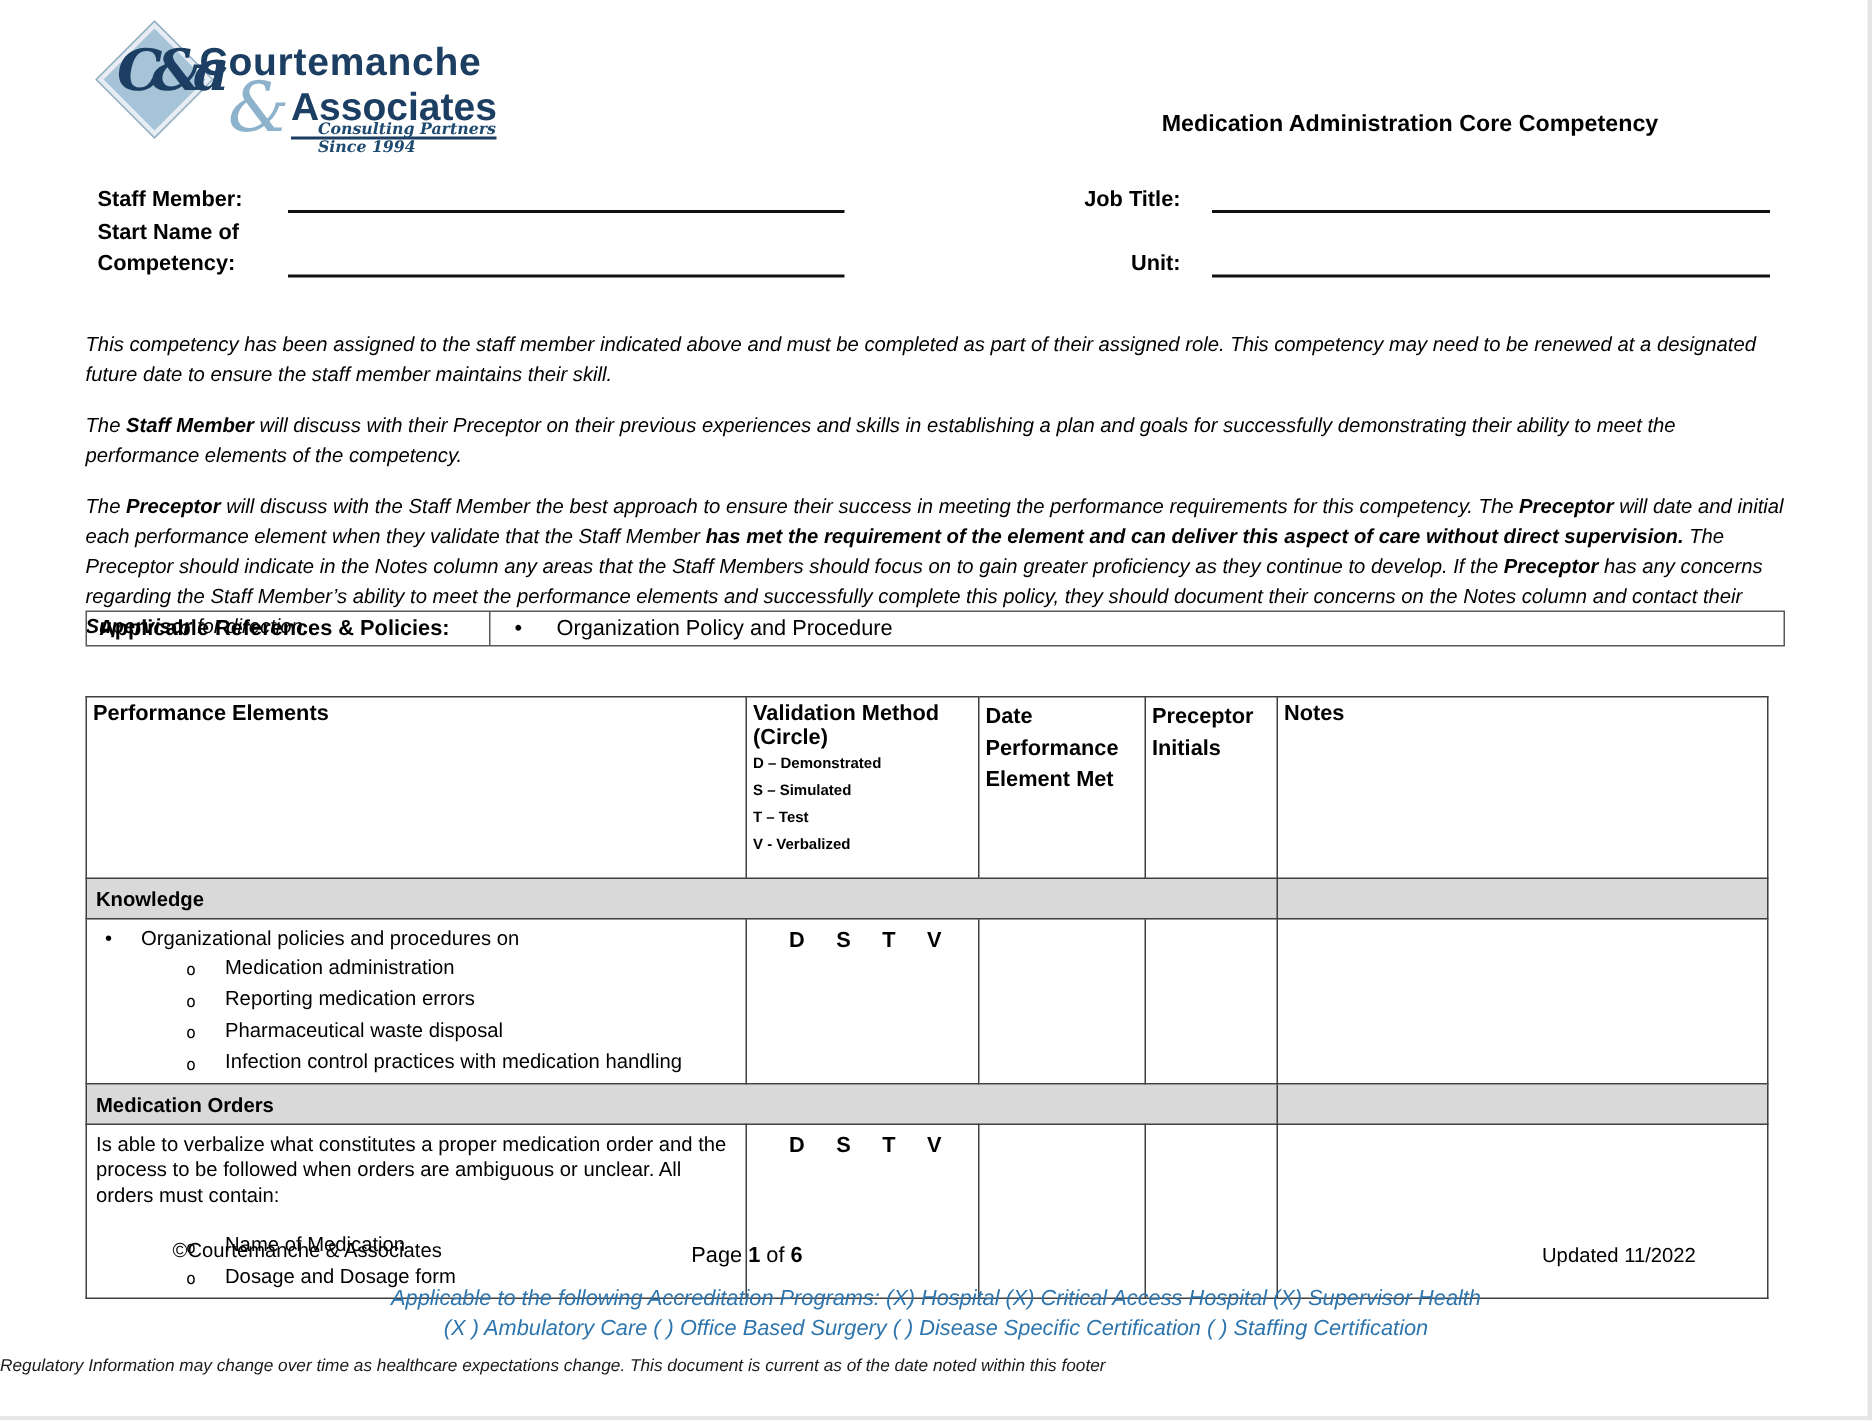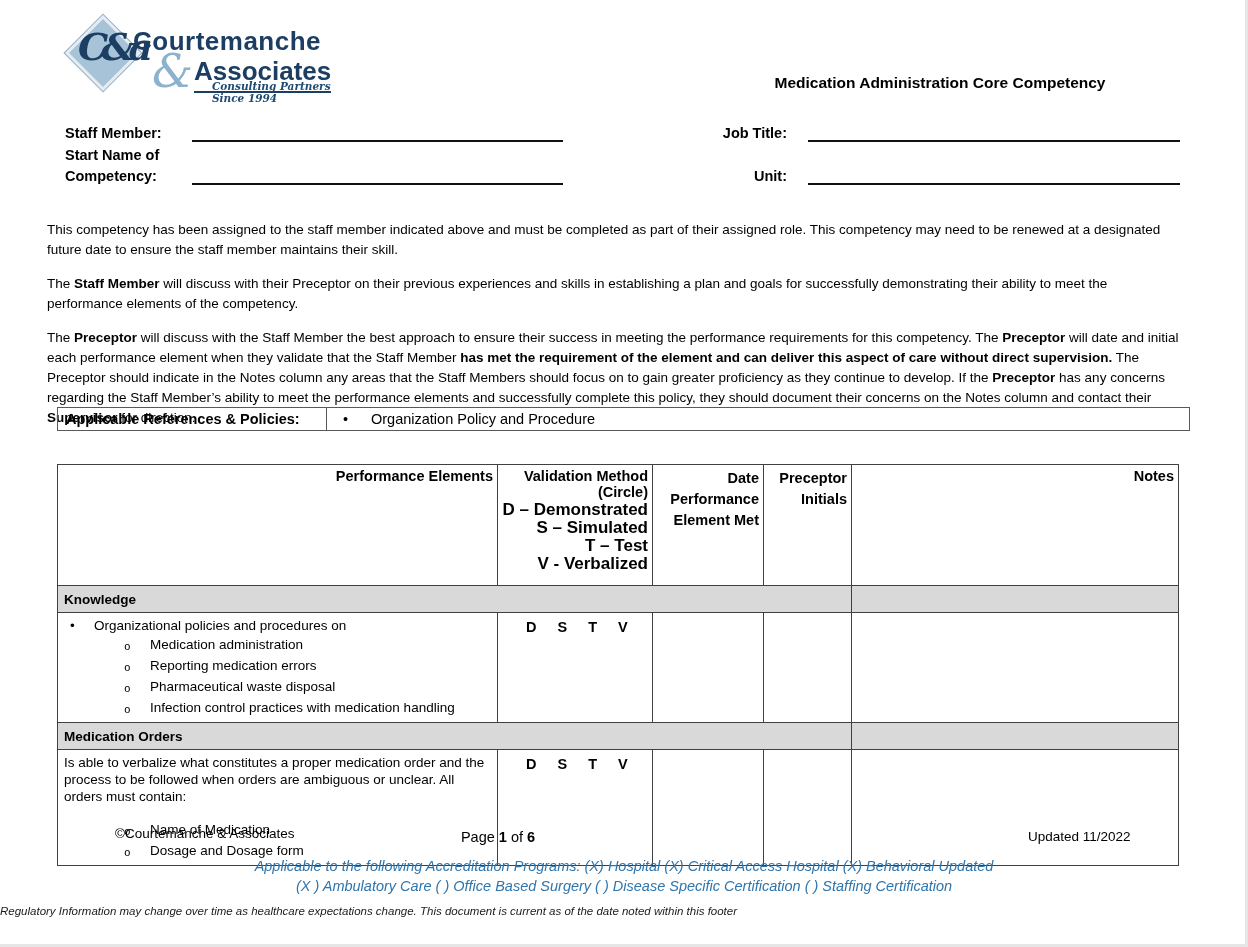--- a/index.html
+++ b/index.html
@@ -29,35 +29,35 @@
   .brand-tagline{position:absolute;left:212px;top:80px;font-family:"DejaVu Serif", serif;font-style:italic;font-weight:bold;font-size:10.5px;color:#1f4a70;}
 
   
   .doc-title{position:absolute;left:700px;top:26px;width:480px;text-align:center;font-size:15.5px;font-weight:bold;margin-top:48px;}
 
   
   .field-label{position:absolute;font-size:14.5px;font-weight:bold;}
   .field-line{position:absolute;border-bottom:2px solid #111;height:0;}
 
   
-  .intro{position:absolute;left:47px;top:220px;width:1134px;font-size:13.5px;line-height:20px;}
+  .intro{position:absolute;left:57px;top:220px;width:1134px;font-size:13.5px;font-style:italic;line-height:20px;}
   .intro p{margin:0 0 14px 0;}
   .intro .b{font-weight:bold;}
 
   
   .refbox{position:absolute;left:57px;top:407px;width:1131px;border:1px solid #595959;display:flex;align-items:flex-start;font-size:14.5px;}
   .refbox .lbl{width:252px;font-weight:bold;padding:3px 8px;border-right:1px solid #595959;}
   .refbox .val{display:flex;align-items:center;padding:3px 0 3px 16px;}
   .refbox .val .blt{width:28px;}
 
   
   .comp-table{position:absolute;left:57px;top:464px;border-collapse:collapse;table-layout:fixed;width:1121px;}
   .comp-table td{border:1px solid #404040;vertical-align:top;padding:0;}
-  .comp-table .hdr{height:114px;text-align:right;font-weight:bold;font-size:14.5px;padding:3px 4px;}
-  .comp-table .hdr .sub{font-size:17px;font-weight:600;line-height:17px;margin-top:1px;}
+  .comp-table .hdr{height:114px;text-align:left;font-weight:bold;font-size:14.5px;padding:3px 4px;}
+  .comp-table .hdr .sub{font-size:10px;font-weight:600;line-height:17px;margin-top:1px;}
   .comp-table .sec td{background:#d9d9d9;font-weight:bold;font-size:13.5px;height:22px;padding:2px 6px;vertical-align:middle;}
   .comp-table .body-row td{height:94px;}
   .cell-pad{padding:4px 6px;font-size:13.5px;line-height:17px;}
   .blt-row{display:flex;}
   .blt-row .dot{width:24px;padding-left:6px;}
   .sub-item{display:flex;margin-top:2px;}
   .sub-item .circ{width:26px;margin-left:60px;font-family:"DejaVu Sans Mono", monospace;font-size:11px;padding-top:2px;}
   .dstv{display:flex;gap:21px;padding:6px 0 0 28px;font-weight:bold;font-size:14.5px;}
   .mo-sublist{margin-top:16px;}
 
@@ -212,19 +212,19 @@
       <td></td>
       <td></td>
       <td></td>
     </tr>
   </tbody>
     </table>
 
   <div class="foot-copy">©Courtemanche &amp; Associates</div>
   <div class="foot-page"><span>Page </span><span class="b">1</span><span> of </span><span class="b">6</span></div>
   <div class="foot-updated">Updated 11/2022</div>
-  <div class="accred l1">Applicable to the following Accreditation Programs: (X) Hospital   (X) Critical Access Hospital  (X) Behavioral Updated</div>
+  <div class="accred l1">Applicable to the following Accreditation Programs: (X) Hospital   (X) Critical Access Hospital  (X) Supervisor Health</div>
   <div class="accred l2">(X ) Ambulatory Care   ( ) Office Based Surgery  ( ) Disease Specific Certification  ( ) Staffing Certification</div>
   <div class="disclaimer">Regulatory Information may change over time as healthcare expectations change. This document is current as of the date noted within this footer</div>
 
   <div class="edge-right"></div>
   <div class="edge-bottom"></div>
 </div>
 
 </body></html>

